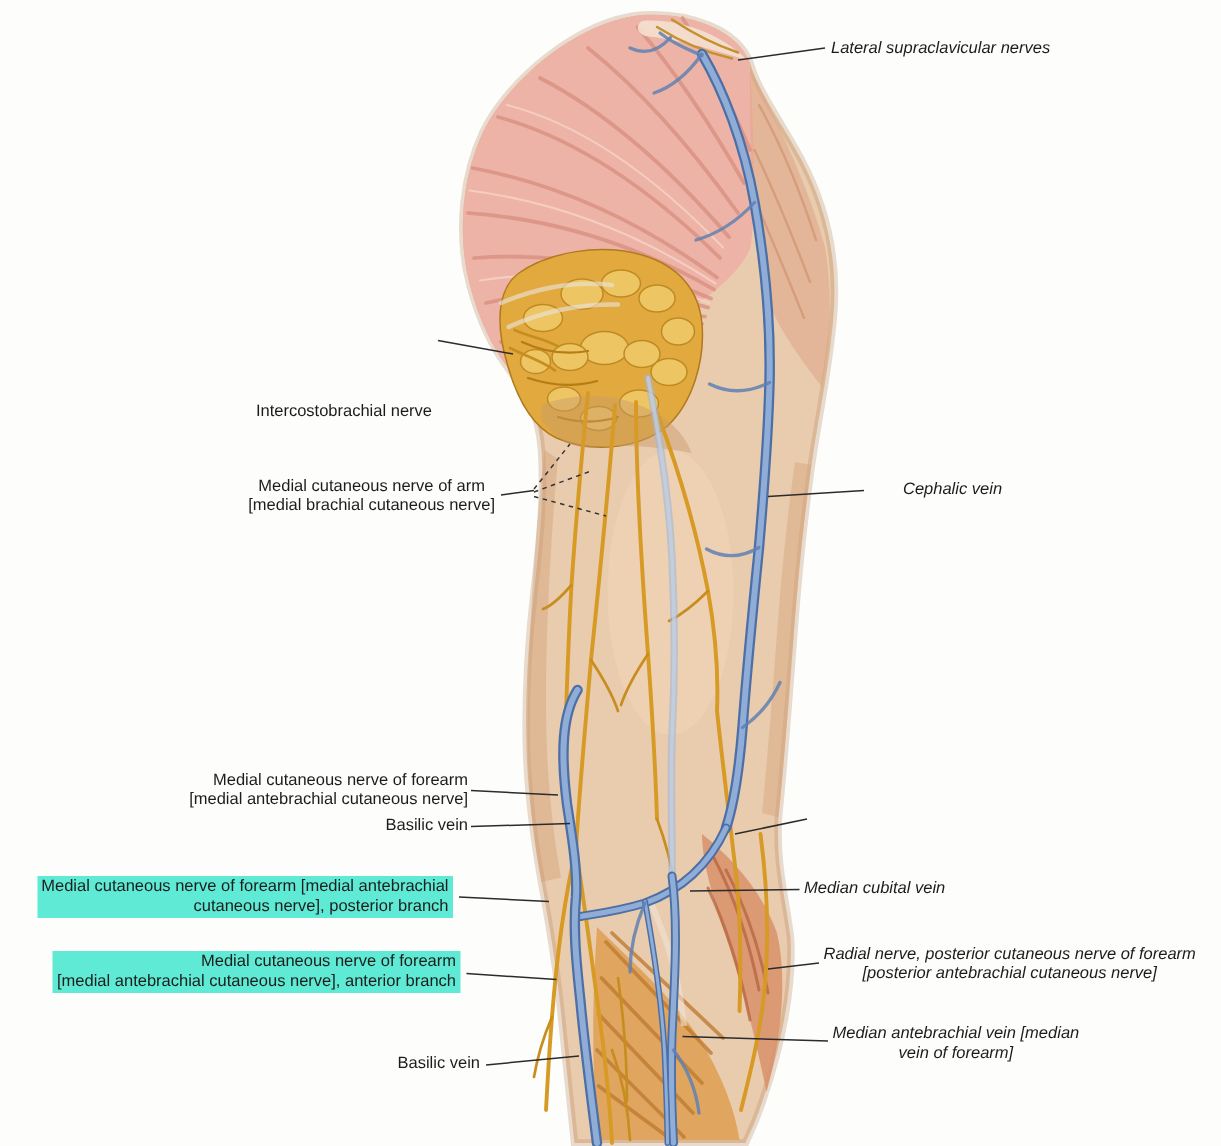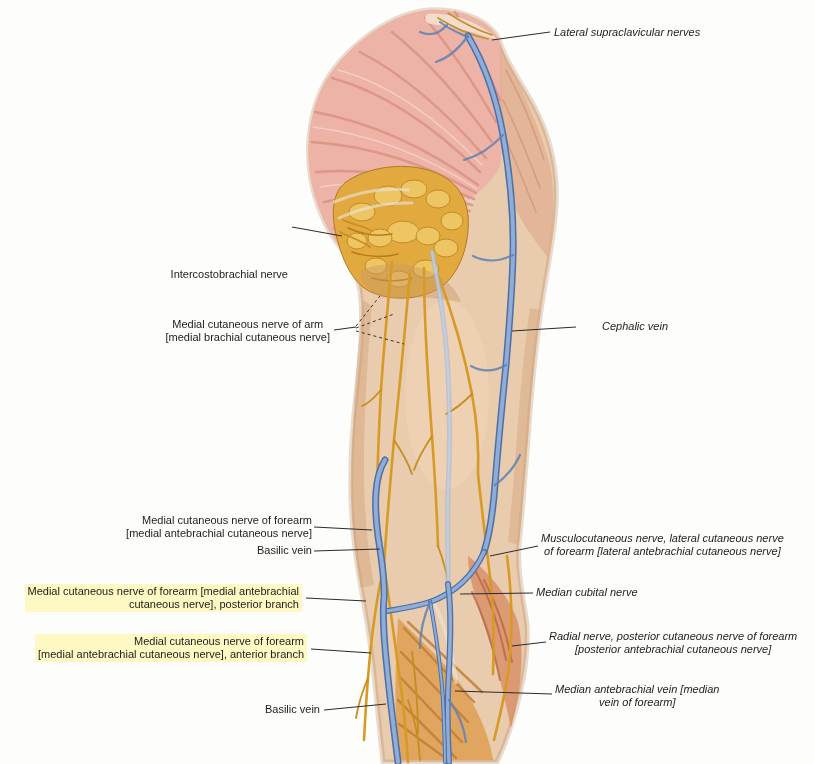--- a/index.html
+++ b/index.html
@@ -14,21 +14,21 @@
   svg{position:absolute;left:0;top:0;}
   .lbl{
     position:absolute;
     font-size:11px;
     line-height:13px;
     color:#1c1c1c;
     white-space:pre-line;
   }
   .lbl.left{text-align:right;}
   .lbl.right{text-align:center;font-style:italic;}
-  .lbl.shaded{background:#fef9c3;padding:1px 3px;}
+  .lbl.shaded{background:#5eead4;padding:1px 3px;}
   .inner-shadow{fill:none;stroke:#b98c5f;stroke-width:5;opacity:.3;}
   .stria{stroke:#d78e7f;stroke-width:2.5;opacity:.75;fill:none;stroke-linecap:round;}
   .stria-light{stroke:#f5d2c5;stroke-width:1.4;opacity:.85;fill:none;stroke-linecap:round;}
   .stria2{stroke:#cd8c6b;stroke-width:1.6;opacity:.6;fill:none;stroke-linecap:round;}
   .stria3{stroke:#b4603c;stroke-width:2;opacity:.7;fill:none;stroke-linecap:round;}
   .stria4{stroke:#bf7c31;stroke-width:2.5;opacity:.8;fill:none;stroke-linecap:round;}
   .lump{fill:#efc765;stroke:#bd8a22;stroke-width:1;opacity:.95;}
   .fascia{stroke:#eae2d4;stroke-width:3;opacity:.65;fill:none;stroke-linecap:round;}
   .nerve{stroke:#d79a25;stroke-width:2.6;fill:none;stroke-linecap:round;}
   .nerve-twig{stroke:#c78d1f;stroke-width:1.8;fill:none;stroke-linecap:round;}
@@ -214,21 +214,19 @@
 [medial antebrachial cutaneous nerve]</div>
 <div class="lbl left" style="right:502px; top:544px;">Basilic vein</div>
 <div class="lbl left shaded" style="right:512px; top:584px;">Medial cutaneous nerve of forearm [medial antebrachial
 cutaneous nerve], posterior branch</div>
 <div class="lbl left shaded" style="right:507px; top:634px;">Medial cutaneous nerve of forearm
 [medial antebrachial cutaneous nerve], anterior branch</div>
 <div class="lbl left" style="right:494px; top:703px;">Basilic vein</div>
 
 <div class="lbl right" style="left:554px; top:26px;">Lateral supraclavicular nerves</div>
 <div class="lbl right" style="left:579px; top:320px;margin-left:23px;">Cephalic vein</div>
-<div class="lbl right" style="left:541px; top:532px;">Musculocutaneous nerve, lateral cutaneous nerve
-of forearm [lateral antebrachial cutaneous nerve]</div>
-<div class="lbl right" style="left:536px; top:586px;">Median cubital nerve</div>
+<div class="lbl right" style="left:536px; top:586px;">Median cubital vein</div>
 <div class="lbl right" style="left:549px; top:630px;">Radial nerve, posterior cutaneous nerve of forearm
 [posterior antebrachial cutaneous nerve]</div>
 <div class="lbl right" style="left:555px; top:683px;">Median antebrachial vein [median
 vein of forearm]</div>
 
 </div>
 
 </body></html>

